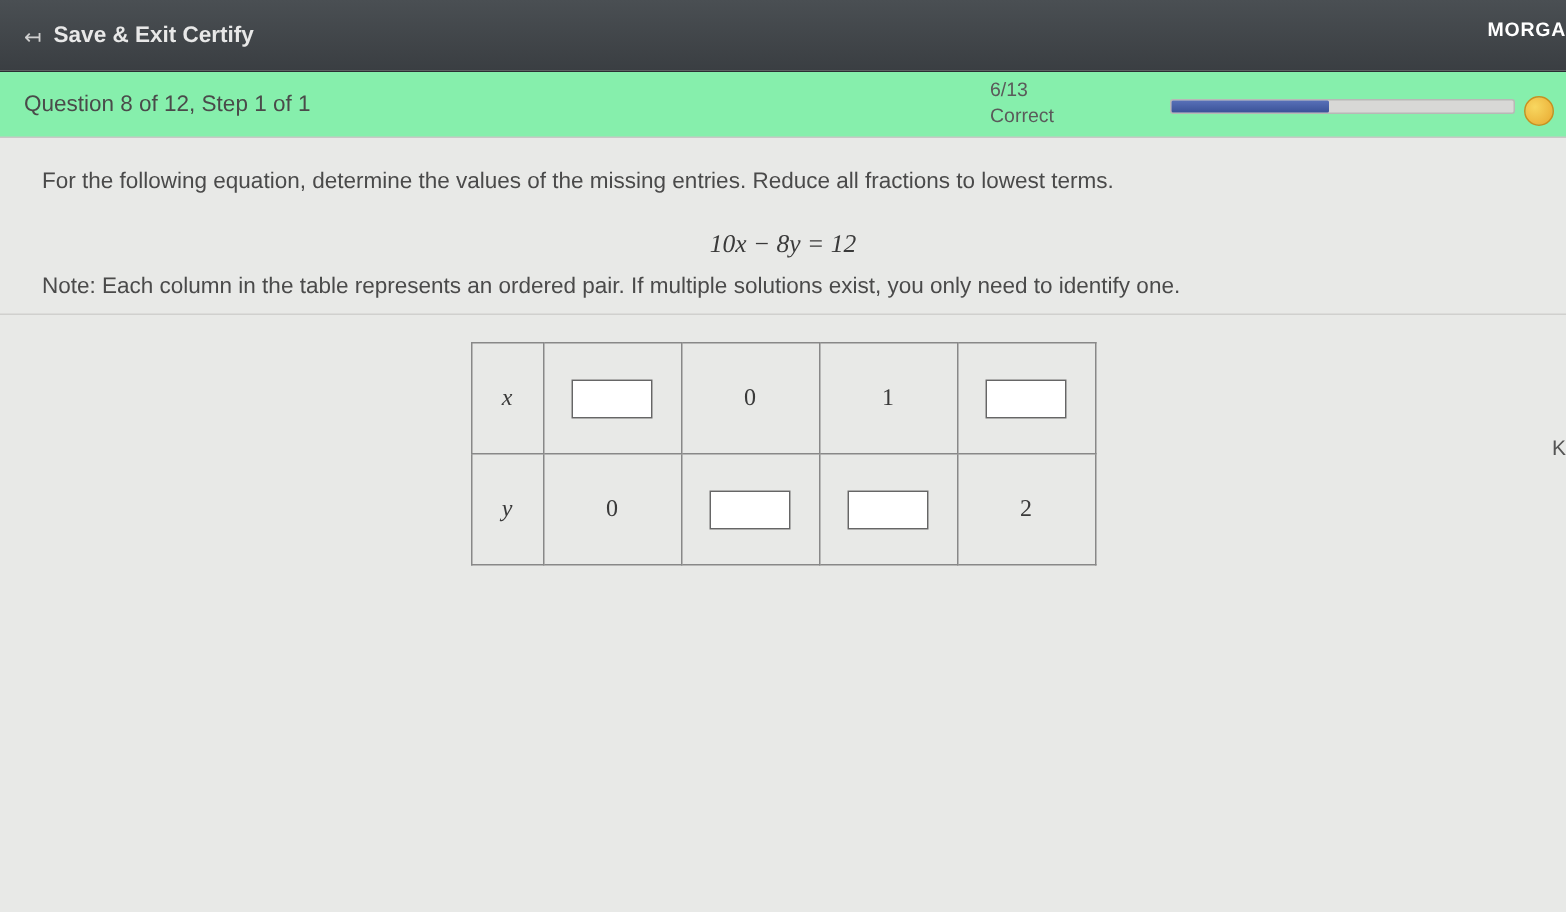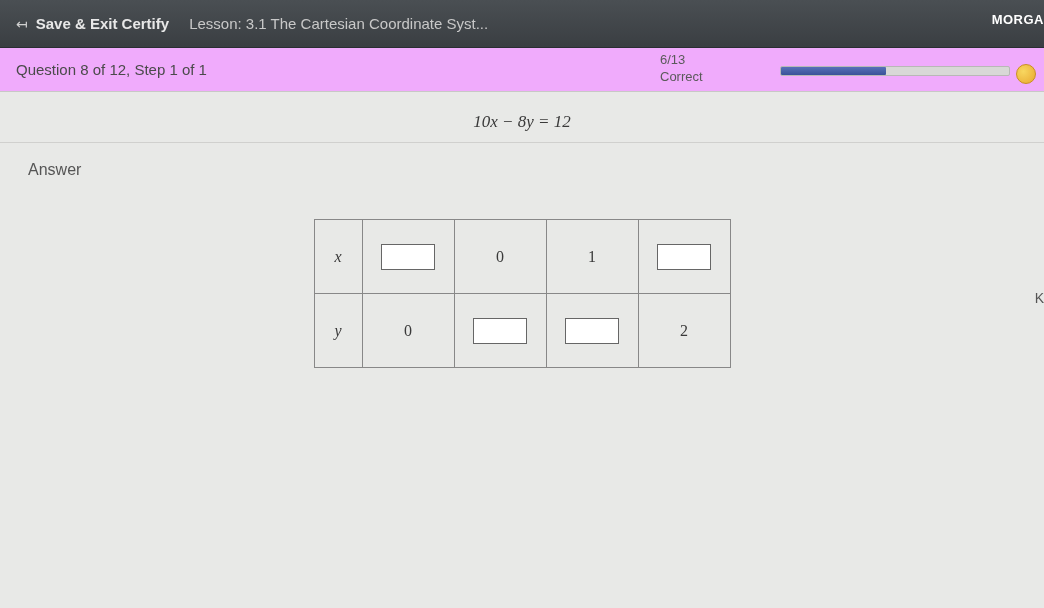--- a/index.html
+++ b/index.html
@@ -37,21 +37,21 @@
     .morgan {
       position: absolute;
       right: 0;
       top: 12px;
       color: #fff;
       font-size: 13px;
       font-weight: bold;
       letter-spacing: 0.5px;
     }
     .sub-bar {
-      background: #f0abfc;
+      background: #86efac;
       height: 44px;
       display: flex;
       align-items: center;
       padding: 0 16px;
       border-bottom: 1px solid #c8c8c6;
       position: relative;
     }
     .question-label {
       font-size: 15px;
       color: #4a4a4a;
@@ -162,42 +162,42 @@
       font-size: 14px;
       color: #555;
     }
   </style>
 </head>
 <body>
 
 <div class="top-bar">
   <span class="back-icon">↤</span>
   <span class="save-exit">Save &amp; Exit Certify</span>
-  <span class="lesson-title">Lesson: 3.1 The Cartesian Coordinate Syst...</span>
   <span class="morgan">MORGA</span>
 </div>
 
 <div class="sub-bar">
   <span class="question-label">Question 8 of 12, Step 1 of 1</span>
   <div class="score-box">
     <div>6/13</div>
     <div>Correct</div>
   </div>
   <div class="progress-outer">
     <div class="progress-inner"></div>
   </div>
 </div>
 
 <div class="side-badge"></div>
 <div class="k-char">K</div>
 
 <div class="content">
+  <div class="instruction">For the following equation, determine the values of the missing entries. Reduce all fractions to lowest terms.</div>
   <div class="equation">10x − 8y = 12</div>
+  <div class="note">Note: Each column in the table represents an ordered pair. If multiple solutions exist, you only need to identify one.</div>
   <hr class="divider">
-  <div class="answer-heading">Answer</div>
 
   <div class="table-wrap">
     <table class="answer-table">
       <tbody>
           <tr>
         <td class="header-cell">x</td>
         <td><input class="cell-input" value="" style=""></td>
         <td><span class="static-val">0</span></td>
         <td><span class="static-val">1</span></td>
         <td><input class="cell-input" value="" style=""></td>

